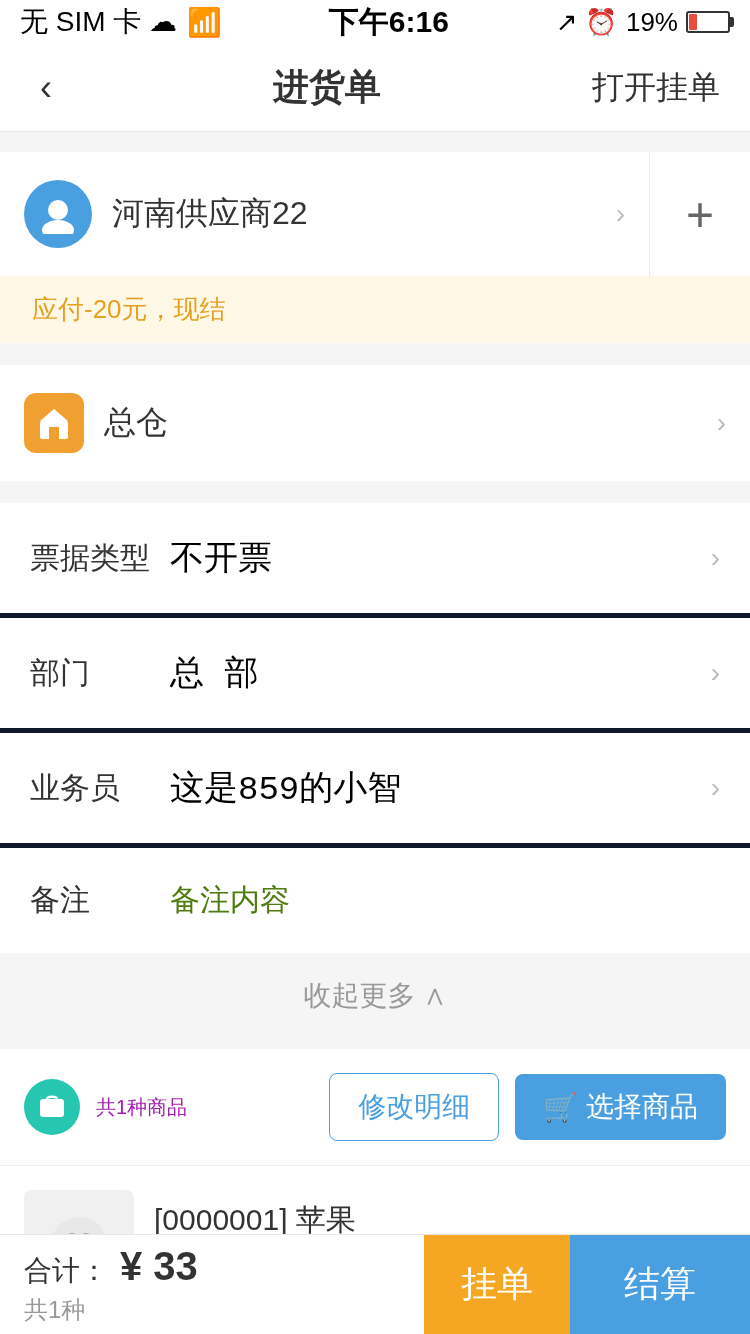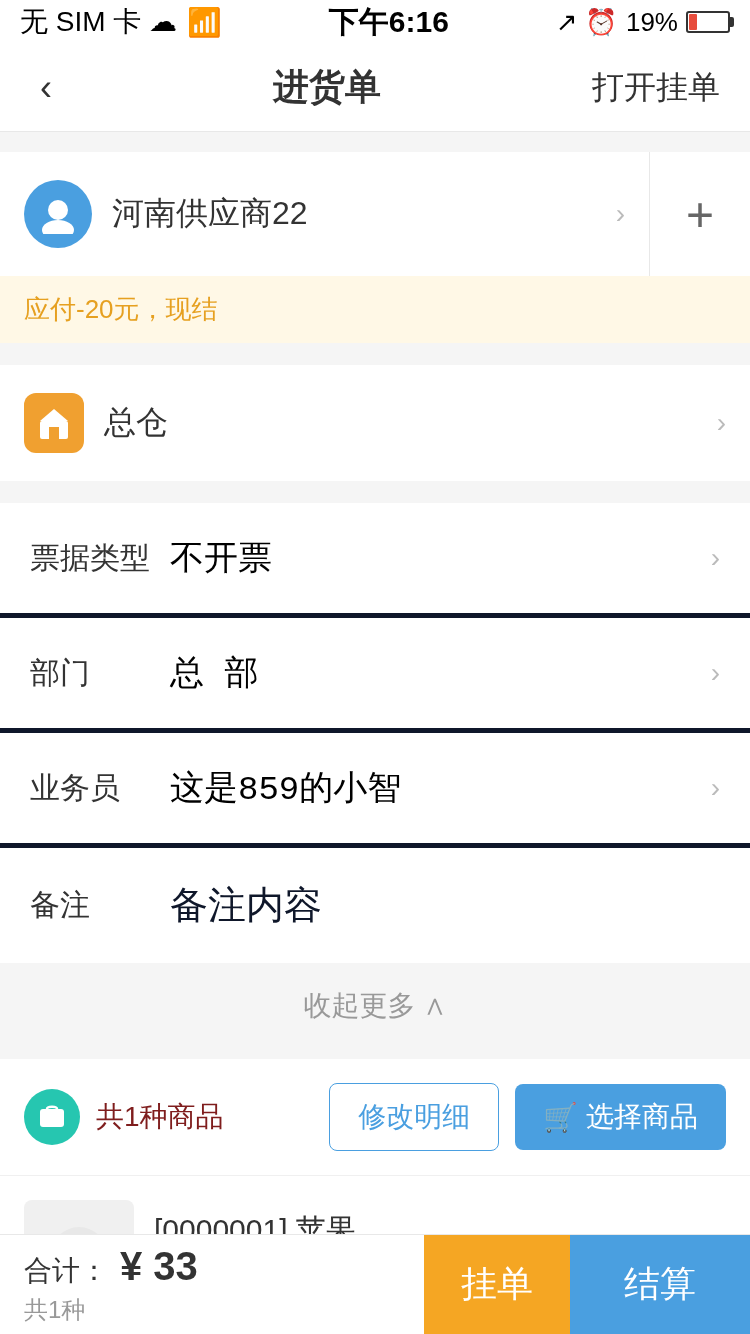--- a/index.html
+++ b/index.html
@@ -151,21 +151,21 @@
       align-items: center;
       justify-content: center;
       font-size: 48px;
       color: #666;
       cursor: pointer;
     }
 
     
     .notice-bar {
       background: #fff8e6;
-      padding: 16px 24px;
+      padding: 16px 32px;
       font-size: 26px;
       color: #e6a020;
     }
 
     
     .warehouse-section {
       background: #fff;
       display: flex;
       align-items: center;
       padding: 28px 24px;
@@ -209,22 +209,22 @@
       flex-shrink: 0;
     }
     .form-value {
       flex: 1;
       font-size: 34px;
       color: #000000;
       font-family: Liberation Mono, monospace;
     }
     .form-placeholder {
       flex: 1;
-      font-size: 38px;
-      color: #0f172a;
+      font-size: 30px;
+      color: #4d7c0f;
     }
 
     
     .collapse-bar {
       background: #f5f5f5;
       display: flex;
       align-items: center;
       justify-content: center;
       padding: 24px;
       cursor: pointer;
@@ -250,22 +250,22 @@
       height: 56px;
       background: #26c6b0;
       border-radius: 50%;
       display: flex;
       align-items: center;
       justify-content: center;
       margin-right: 16px;
     }
     .products-count {
       flex: 1;
-      font-size: 28px;
-      color: #7f1d1d;
+      font-size: 20px;
+      color: #a21caf;
     }
     .btn-modify {
       border: 1px solid #4a9fe0;
       border-radius: 8px;
       padding: 14px 28px;
       font-size: 28px;
       color: #4a9fe0;
       background: #fff;
       cursor: pointer;
       margin-right: 16px;

